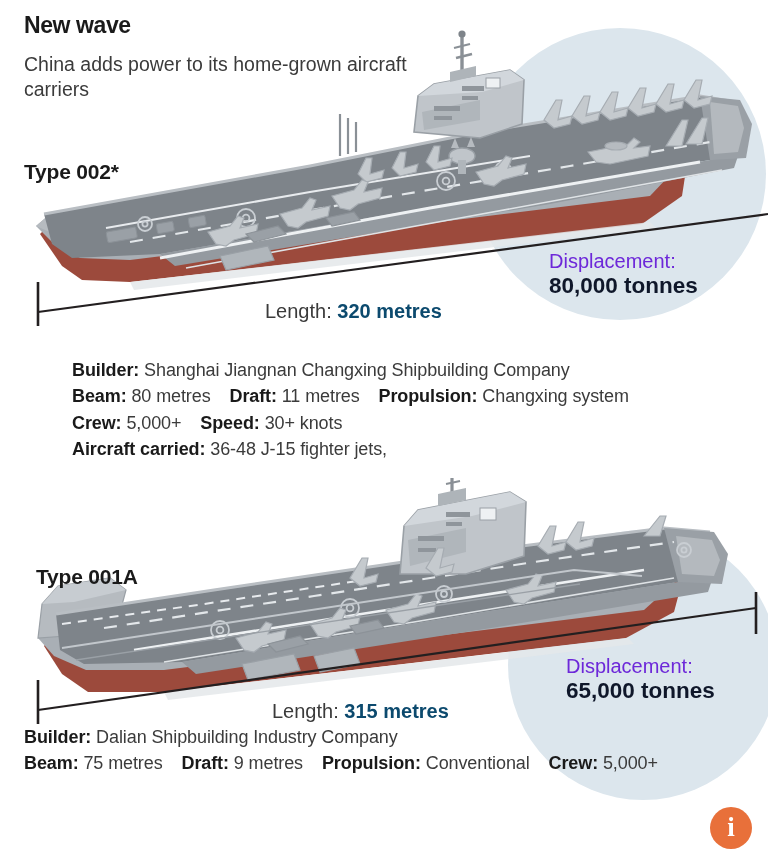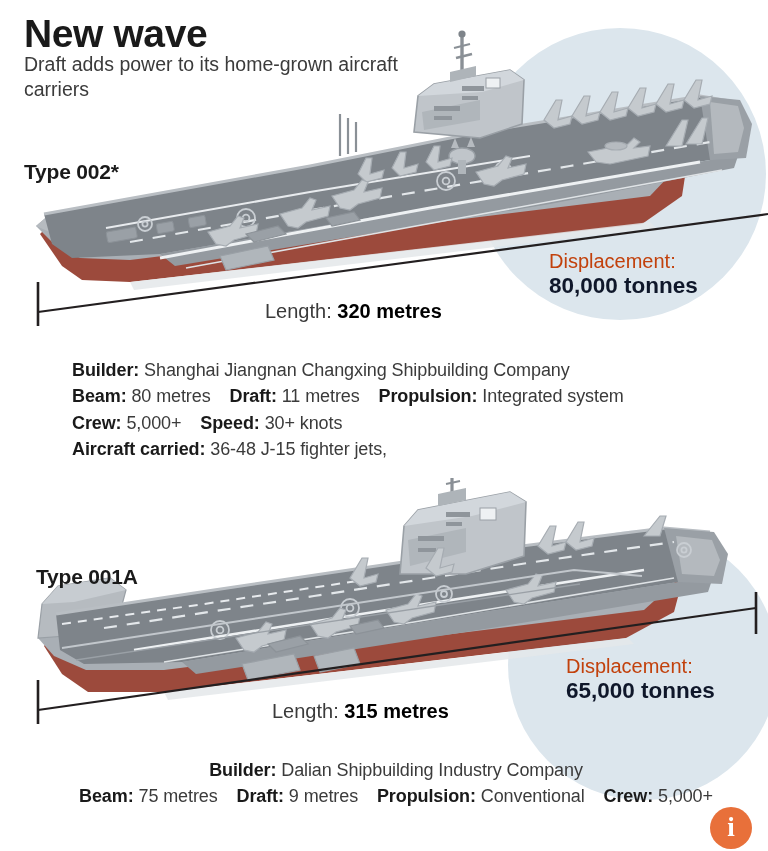--- a/index.html
+++ b/index.html
@@ -9,21 +9,21 @@
     font-family:"Liberation Sans","DejaVu Sans",sans-serif;
     color:#231f20;
     position:relative;
     overflow:hidden;
   }
   .stage{position:relative;width:768px;height:851px;}
 
   
   .hd-title{
     position:absolute;left:24px;top:14px;
-    font-size:39px;font-weight:bold;letter-spacing:-0.4px;
+    font-size:23px;font-weight:bold;letter-spacing:-0.4px;
     line-height:1.04;color:#1a1a1a;
   }
   .hd-sub{
     position:absolute;left:24px;top:52px;width:420px;
     font-size:19.5px;line-height:1.26;color:#3b3b3b;font-weight:400;
   }
 
   
   .ship-label{
     position:absolute;font-size:21px;font-weight:bold;
@@ -45,35 +45,35 @@
   
   .dimwrap{position:absolute;z-index:5;}
   #dim-002{left:20px;top:196px;width:748px;height:140px;}
   #dim-001a{left:20px;top:586px;width:748px;height:140px;}
 
   
   .len{
     position:absolute;z-index:7;font-size:20px;color:#3b3b3b;
     white-space:nowrap;background:transparent;
   }
-  .len b{color:#000000;font-weight:bold;}
+  .len b{color:#0c4a6e;font-weight:bold;}
   #len-002{left:265px;top:300px;}
   #len-001a{left:272px;top:700px;}
 
   
   .disp{position:absolute;z-index:7;white-space:nowrap;}
-  .disp .dl{font-size:20px;color:#c2410c;line-height:1.16;}
+  .disp .dl{font-size:20px;color:#6d28d9;line-height:1.16;}
   .disp .dv{font-size:22.5px;font-weight:bold;color:#0f172a;line-height:1.16;}
   #disp-002{left:549px;top:250px;}
   #disp-001a{left:566px;top:655px;}
 
   
   .specs{position:absolute;z-index:7;left:24px;width:744px;}
   #specs-002{top:357px;margin-left:48px;}
-  #specs-001a{top:757px;text-align:center;}
+  #specs-001a{top:724px;}
   .srow{
     font-size:18px;line-height:1.46;color:#3b3b3b;
     white-space:nowrap;letter-spacing:-0.1px;
   }
   .srow b{color:#1a1a1a;font-weight:bold;}
   .gap{display:inline-block;width:14px;}
 
   
   #info-badge{
     position:absolute;right:16px;bottom:2px;z-index:9;
@@ -86,21 +86,21 @@
     font-family:"Liberation Serif","DejaVu Serif",serif;
     line-height:1;transform:translateY(-1px);
   }
 </style>
 </head>
 <body>
 
 <div class="stage">
 
   <div class="hd-title">New wave</div>
-  <div class="hd-sub">Draft adds power to its home-grown aircraft carriers</div>
+  <div class="hd-sub">China adds power to its home-grown aircraft carriers</div>
 
   <div class="blob" id="blob-a"></div>
   <div class="blob" id="blob-b"></div>
 
   <div class="ship-label" id="label-002">Type 002*</div>
 
   <svg class="ship" id="ship-002" viewBox="0 0 756 290">
     <defs>
       <linearGradient id="dkA" x1="0" y1="0" x2="0" y2="1">
         <stop offset="0" stop-color="#8a9096"></stop>
@@ -242,21 +242,21 @@
     <div class="srow">
       <b>Builder:</b>
       <span>Shanghai Jiangnan Changxing Shipbuilding Company</span>
     </div>
     <div class="srow">
       <b>Beam:</b>
       <span>80 metres</span><span class="gap"></span>
       <b>Draft:</b>
       <span>11 metres</span><span class="gap"></span>
       <b>Propulsion:</b>
-      <span>Integrated system</span>
+      <span>Changxing system</span>
     </div>
     <div class="srow">
       <b>Crew:</b>
       <span>5,000+</span><span class="gap"></span>
       <b>Speed:</b>
       <span>30+ knots</span>
     </div>
     <div class="srow">
       <b>Aircraft carried:</b>
       <span>36-48 J-15 fighter jets,</span>

